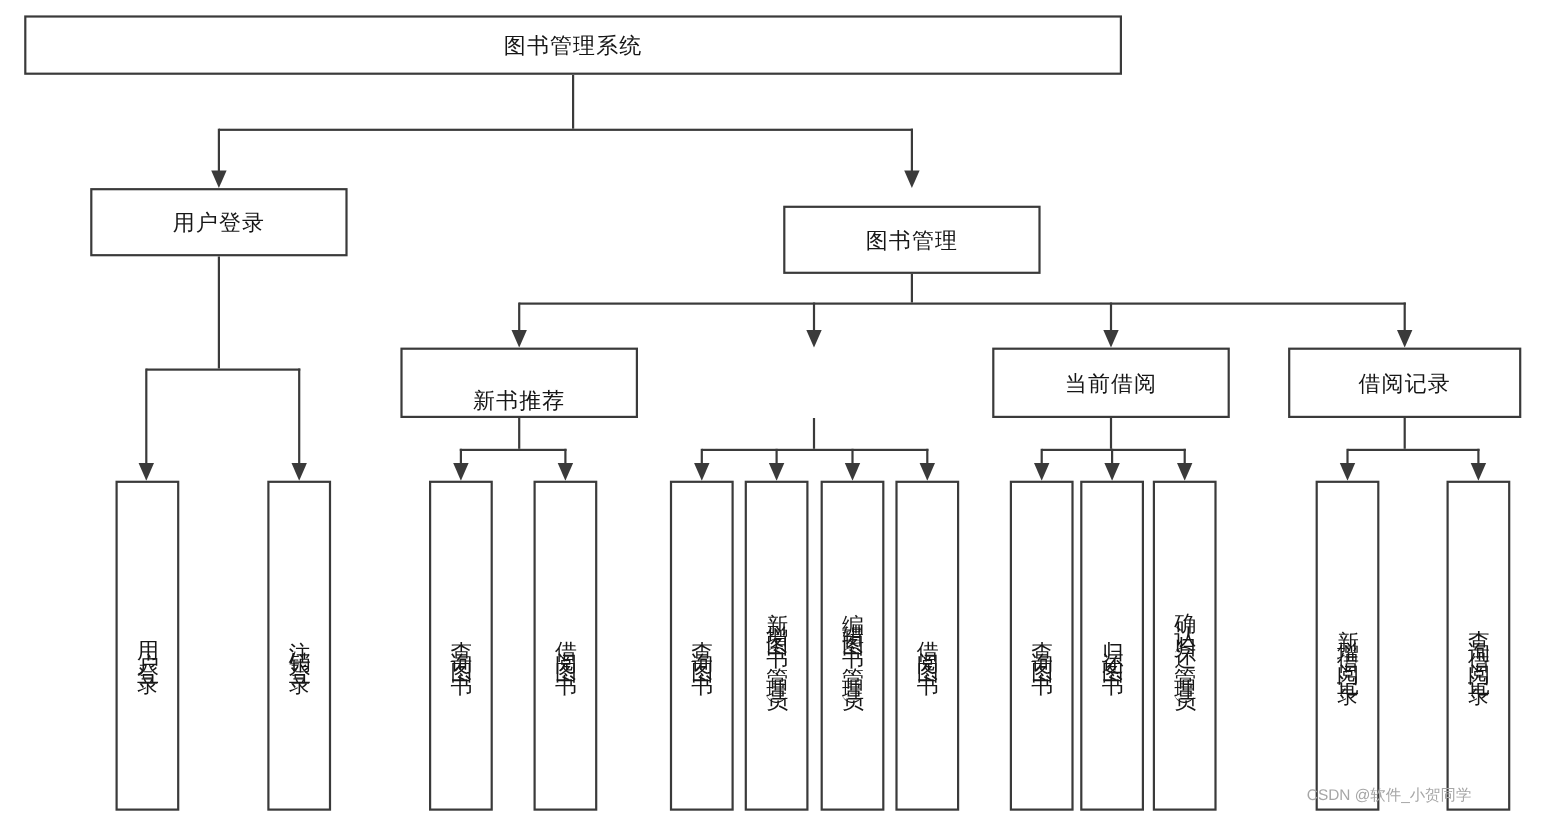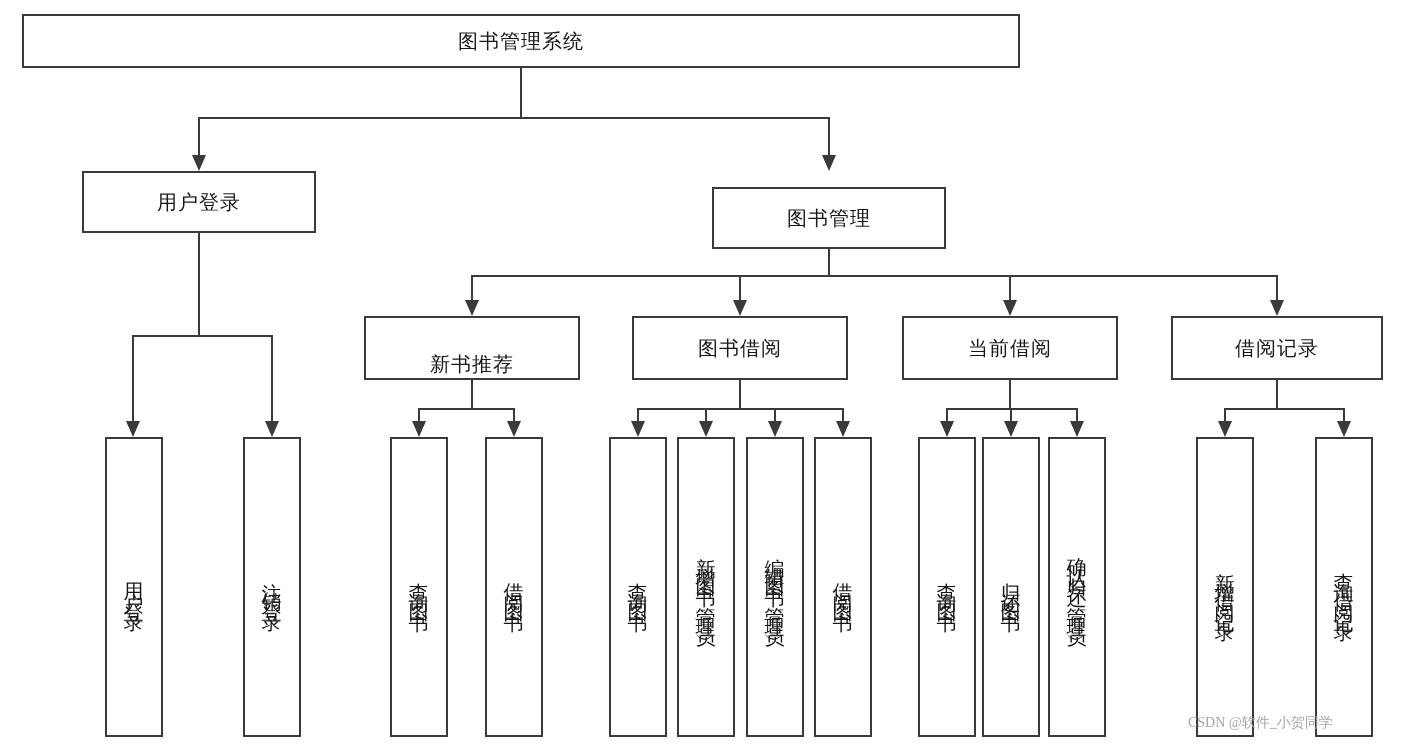--- a/index.html
+++ b/index.html
@@ -5,21 +5,21 @@
   :root{
     --line:#3a3a3a;
     --text:#161616;
     --wm:#a6a6a6;
   }
   html,body{margin:0;padding:0;background:#ffffff;}
   #canvas{
     position:relative;
     width:1405px;height:747px;
     background:#ffffff;
-    font-family:Liberation Serif, serif;
+    font-family:Liberation Sans, sans-serif;
     overflow:hidden;
   }
   .box{
     position:absolute;
     box-sizing:border-box;
     background:#ffffff;
     border:2px solid var(--line);
     display:flex;
     align-items:center;
     justify-content:center;
@@ -69,23 +69,20 @@
   </div>
 
   <div class="box" style="left:712px;top:187px;width:234px;height:62px;">
     <span>图书管理</span>
   </div>
 
   <div class="box" style="left:364px;top:316px;width:216px;height:64px;align-items:flex-end;">
     <span>新书推荐</span>
   </div>
 
-  <div class="box" style="left:632px;top:316px;width:216px;height:64px;">
-    <span>图书借阅</span>
-  </div>
 
   <div class="box" style="left:1171px;top:316px;width:212px;height:64px;">
     <span>借阅记录</span>
   </div>
 
   <div class="box" style="left:902px;top:316px;width:216px;height:64px;">
     <span>当前借阅</span>
   </div>
 
   <div class="box leaf" style="left:105px;">

